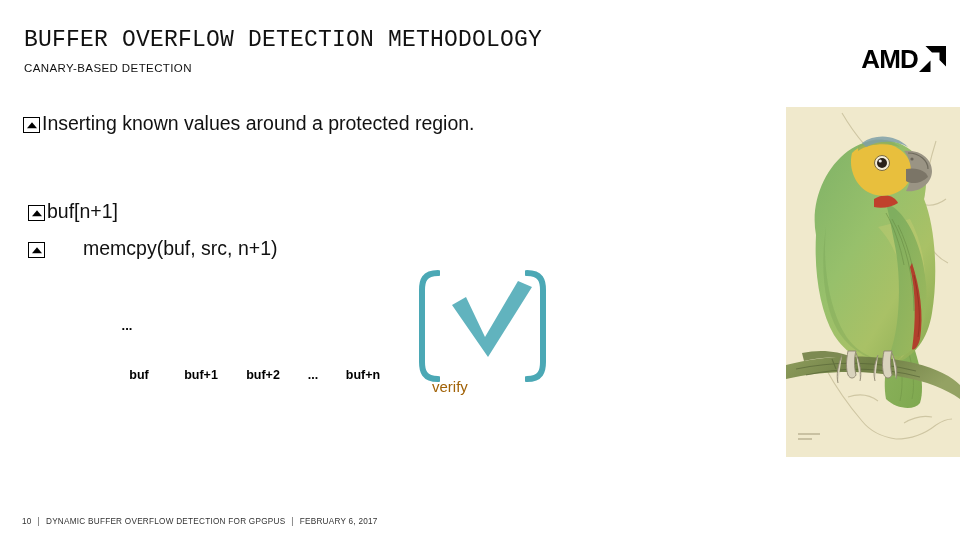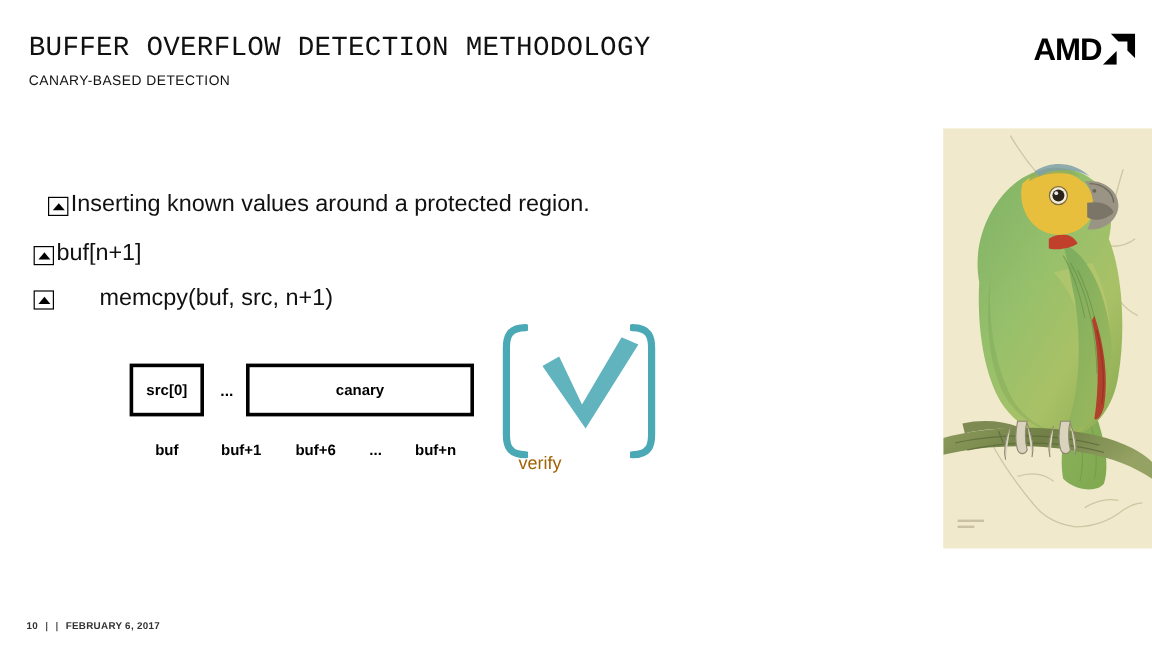--- a/index.html
+++ b/index.html
@@ -36,21 +36,21 @@
     font-weight: 400;
     letter-spacing: 0.4px;
     color: #111111;
     white-space: nowrap;
   }
 
   
   #amd-logo {
     position: absolute;
     right: 14px;
-    top: 28px;
+    top: 46px;
     display: flex;
     align-items: flex-start;
     gap: 1px;
   }
   #amd-wordmark {
     font-family: "Liberation Sans", sans-serif;
     font-size: 26px;
     font-weight: 700;
     letter-spacing: -0.8px;
     line-height: 1;
@@ -91,21 +91,21 @@
     border-left: 5px solid transparent;
     border-right: 5px solid transparent;
     border-bottom: 6px solid #000;
   }
   .bullet-text {
     font-size: 19.5px;
     font-weight: 400;
     color: #111;
   }
 
-  #bullet-1 { left: 40px; top: 112px; margin-top: 47px; }
+  #bullet-1 { left: 23px; top: 112px; }
   #bullet-2 { left: 28px; top: 200px; }
   #bullet-3 { left: 28px; top: 237px; gap: 36px; }
 
   
   #memory-diagram {
     position: absolute;
     left: 108px;
     top: 303px;
     width: 678px;
     height: 44px;
@@ -209,21 +209,21 @@
     overflow: hidden;
     background: #f4efd4;
   }
 
   
   #slide-footer {
     position: absolute;
     left: 22px;
     bottom: 14px;
     font-size: 8.2px;
-    font-weight: 700;
+    font-weight: 400;
     letter-spacing: 0.25px;
     color: #333333;
     white-space: nowrap;
     display: flex;
     align-items: center;
     gap: 6px;
   }
   .footer-sep { color: #555; }
 </style>
 </head>
@@ -252,30 +252,28 @@
   <span class="bullet-text">buf[n+1]</span>
 </div>
 
 <div class="bullet-row" id="bullet-3">
   <span class="bullet-glyph"></span>
   <span class="bullet-text">memcpy(buf, src, n+1)</span>
 </div>
 
 <div id="memory-diagram">
   <div id="memory-row">
-    <div class="mem-cell w-src0">src[0]</div>
     <div class="mem-gap">...</div>
-    <div class="mem-cell w-canary">canary</div>
   </div>
 </div>
 
 <div id="address-row">
   <div class="addr-label" style="width:62px;">buf</div>
   <div class="addr-label" style="width:62px;">buf+1</div>
-  <div class="addr-label" style="width:62px;">buf+6</div>
+  <div class="addr-label" style="width:62px;">buf+2</div>
   <div class="addr-label" style="width:38px;">...</div>
   <div class="addr-label" style="width:62px;">buf+n</div>
 </div>
 
 <span class="canary-bracket" id="bracket-left">
   <svg width="26" height="112" viewBox="0 0 26 112" xmlns="http://www.w3.org/2000/svg">
     <path d="M24 3 C10 3 8 11 8 20 L8 92 C8 101 10 109 24 109" fill="none" stroke="#4BA8B5" stroke-width="6" stroke-linecap="round"></path>
   </svg>
 </span>
 <span class="canary-bracket" id="bracket-right">
@@ -407,15 +405,16 @@
     <g opacity="0.45" fill="#9a9170">
       <rect x="12" y="326" width="22" height="2"></rect>
       <rect x="12" y="331" width="14" height="2"></rect>
     </g>
   </svg>
 </div>
 
 <div id="slide-footer">
   <span>10</span>
   <span class="footer-sep">|</span>
+  <span>DYNAMIC BUFFER OVERFLOW DETECTION FOR GPGPUS</span>
   <span class="footer-sep">|</span>
   <span>FEBRUARY 6, 2017</span>
 </div>
 
 </body></html>

